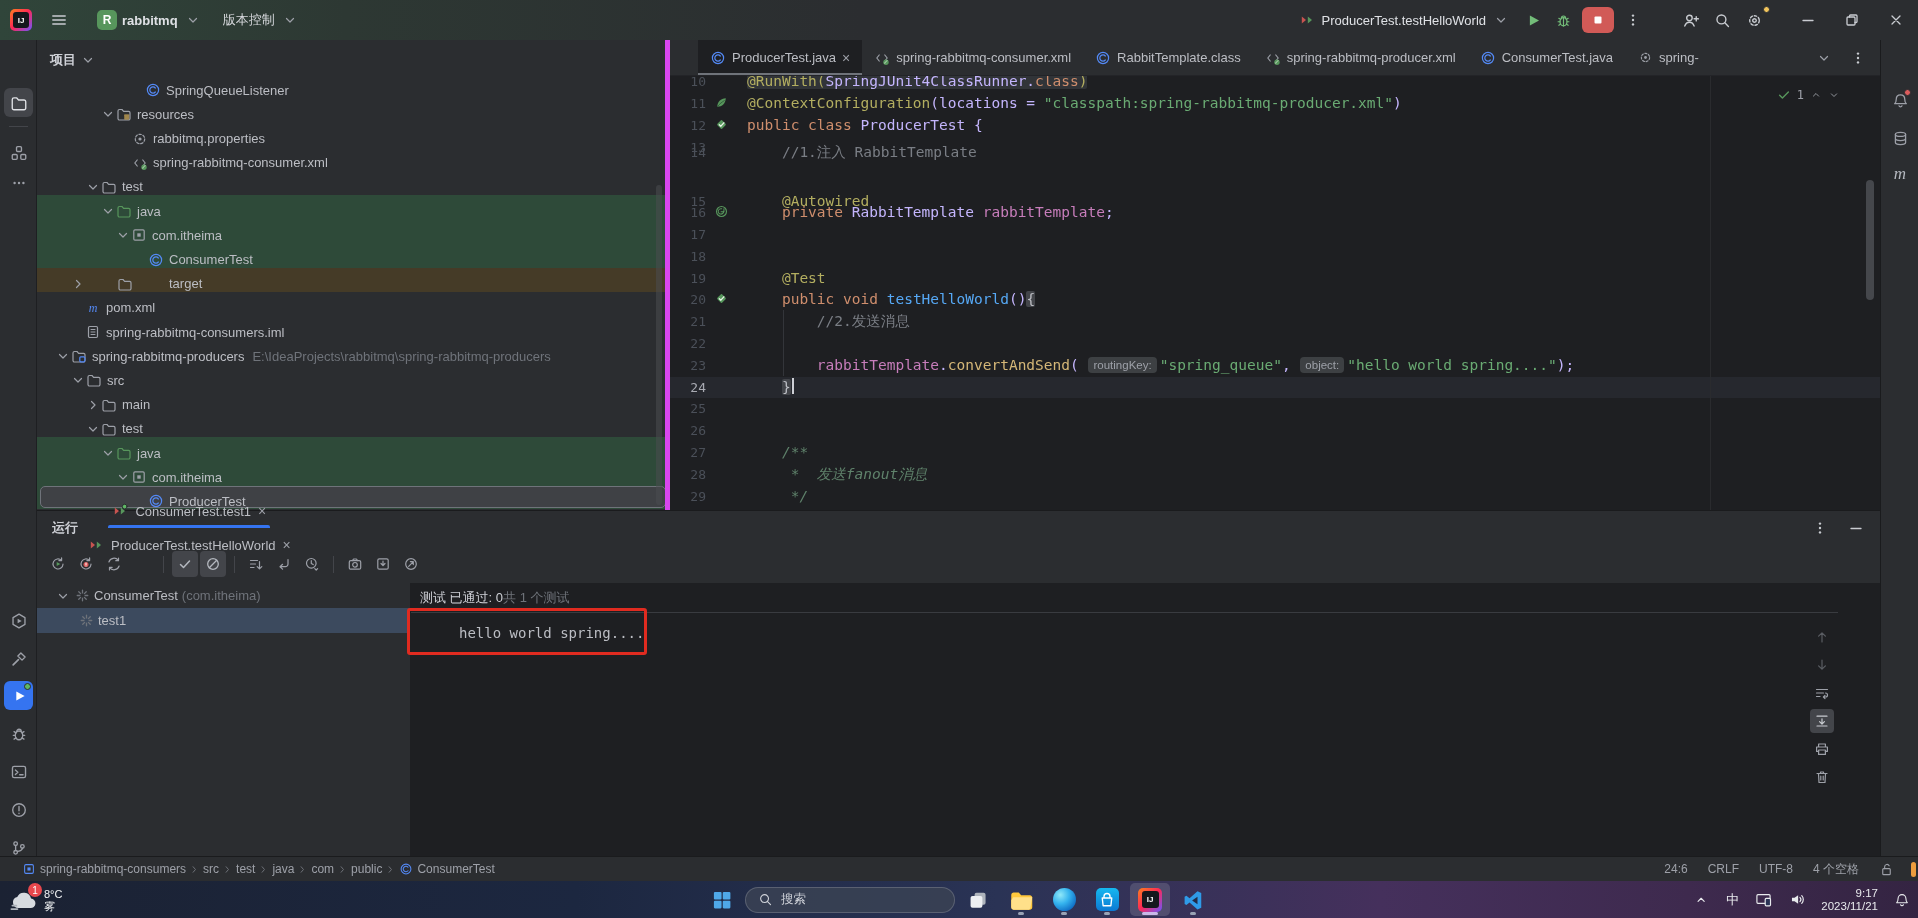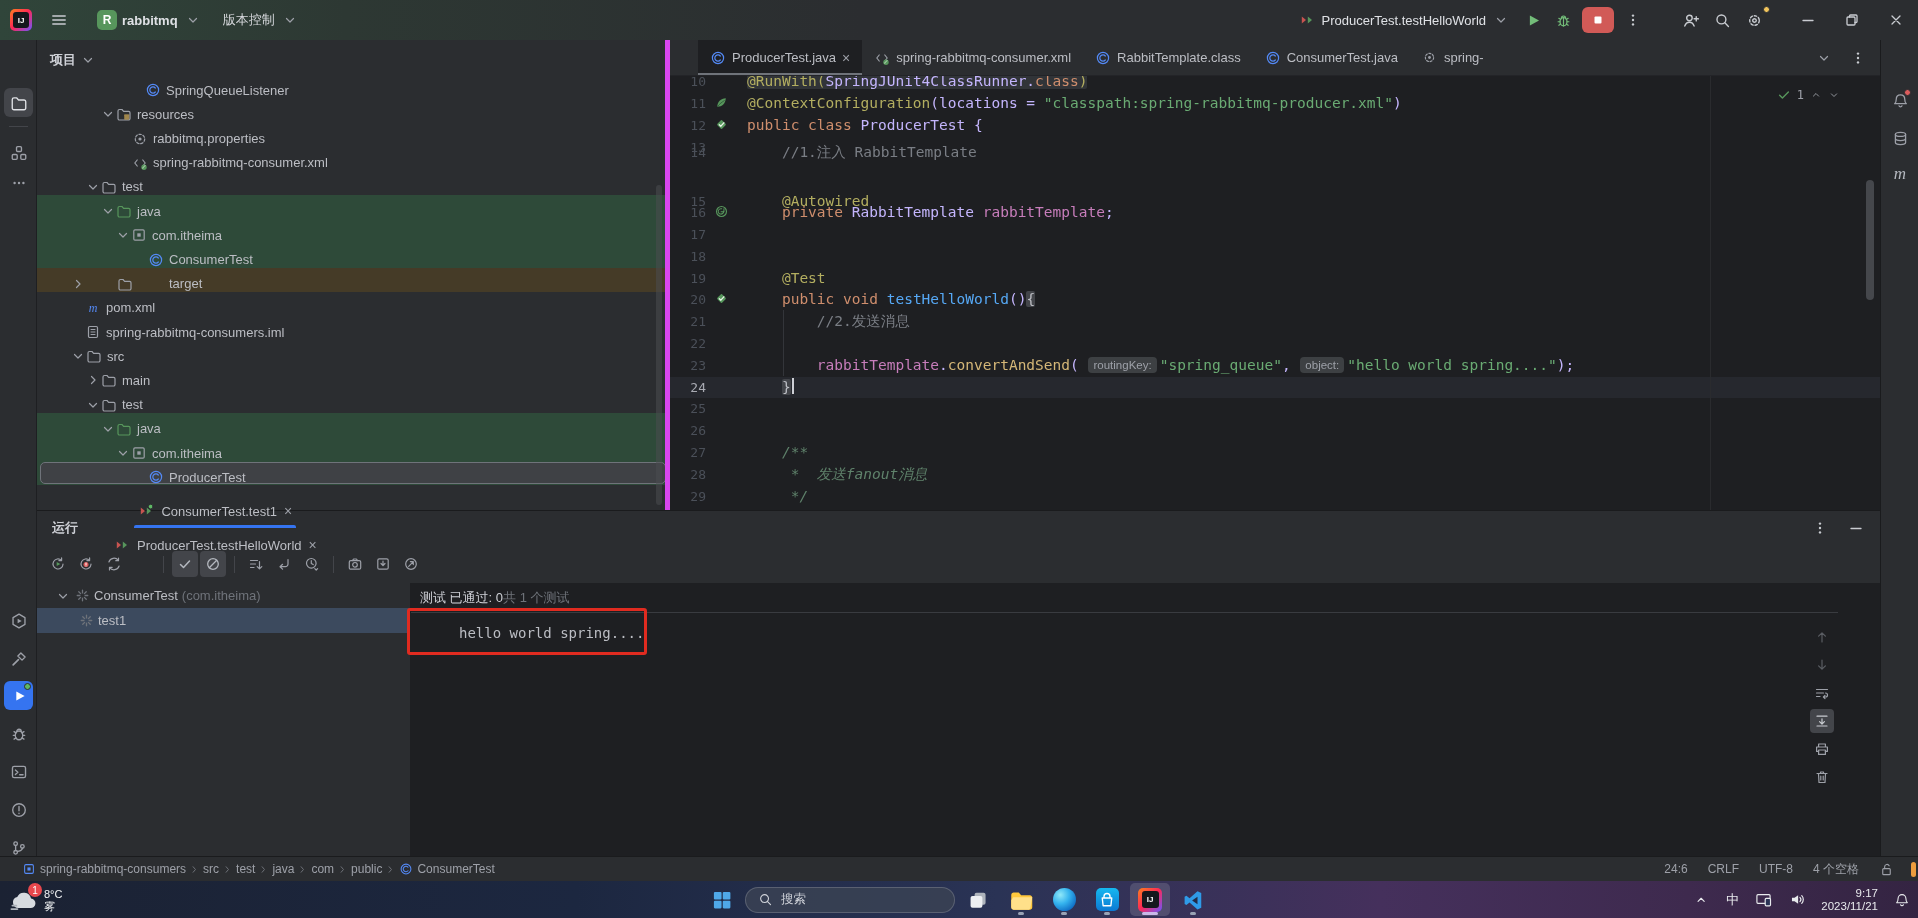--- a/index.html
+++ b/index.html
@@ -80,21 +80,21 @@
 
   
   .rightbar{position:absolute;right:0;top:40px;width:38px;height:816px;background:#2B2D30;border-left:1px solid #1a1b1d;}
   .rb-btn{position:absolute;left:5px;width:28px;height:28px;display:flex;align-items:center;justify-content:center;color:#9DA0A8;}
   .bell-dot{position:absolute;top:3px;right:3px;width:7px;height:7px;border-radius:50%;background:#DB5C5C;border:1px solid #2B2D30;}
   .maven-m{font-family:"Liberation Serif",serif;font-style:italic;font-size:17px;color:#B4B8BF;}
 
   
   .runpanel{position:absolute;left:37px;top:510px;width:1843px;height:346px;background:#2B2D30;border-top:1px solid #1a1b1d;}
   .rp-head{position:absolute;left:0;top:0;width:100%;height:34px;display:flex;align-items:center;padding-left:15px;}
-  .rp-title{font-weight:bold;color:#CED0D6;margin-right:26px;}
+  .rp-title{font-weight:bold;color:#CED0D6;}
   .rtab{height:34px;display:flex;align-items:center;gap:7px;padding:0 10px;position:relative;color:#BCBEC4;}
   .rtab.active:after{content:"";position:absolute;left:6px;right:6px;bottom:0;height:3px;background:#3574F0;border-radius:2px 2px 0 0;}
   .rtab .close{color:#9DA0A8;font-size:14px;}
   .rp-head-right{position:absolute;right:14px;top:0;height:34px;display:flex;align-items:center;gap:16px;color:#9DA0A8;}
   .rp-toolbar{position:absolute;left:8px;top:36px;height:34px;display:flex;align-items:center;gap:2px;}
   .rp-tbtn{width:26px;height:26px;border-radius:4px;display:flex;align-items:center;justify-content:center;color:#B4B8BF;}
   .rp-tbtn.on{background:#43454A;}
   .rp-sep{width:1px;height:17px;background:#43454A;margin:0 6px;}
   .rp-content{position:absolute;left:0;top:72px;bottom:0;width:100%;}
   .rp-tree{position:absolute;left:0;top:0;width:373px;bottom:0;}
@@ -492,20 +492,37 @@
             <span class="ic" style="width:16px;height:16px;">
               <svg width="16" height="16" viewBox="0 0 16 16" fill="none" stroke-linecap="round" stroke-linejoin="round">
                 <rect x="3.5" y="2.5" width="9" height="11" rx="1.2" stroke="#9DA0A8" stroke-width="1.2"></rect>
                 <path d="M6 5.5h4M6 8h4M6 10.5h4" stroke="#9DA0A8" stroke-width="1"></path>
               </svg>
             </span>
             <span class="lbl">spring-rabbitmq-consumers.iml</span>
           </span>
         </div>
         <div class="trow">
+    <span class="cnt" style="padding-left:18px;">
+            <span class="ic" style="width:16px;height:16px;">
+              <svg width="16" height="16" viewBox="0 0 16 16" fill="none" stroke-linecap="round" stroke-linejoin="round">
+                <path d="M4.5 6.5 8 10l3.5-3.5" stroke="#9DA0A8" stroke-width="1.2"></path>
+              </svg>
+            </span>
+            <span class="ic" style="width:16px;height:16px;">
+              <svg width="16" height="16" viewBox="0 0 16 16" fill="none" stroke-linecap="round" stroke-linejoin="round">
+                <path d="M2 5c0-.8.7-1.5 1.5-1.5H6l1.6 1.8h5A1.5 1.5 0 0 1 14 6.8v5.7A1.5 1.5 0 0 1 12.5 14h-9A1.5 1.5 0 0 1 2 12.5Z" stroke="#9DA0A8" stroke-width="1.2"></path>
+                <rect x="8.8" y="8.8" width="5" height="5" rx="1" fill="#2B2D30" stroke="#548AF7" stroke-width="1.2"></rect>
+              </svg>
+            </span>
+            <span class="lbl">spring-rabbitmq-producers</span>
+            <span class="sub">E:\IdeaProjects\rabbitmq\spring-rabbitmq-producers</span>
+          </span>
+        </div>
+        <div class="trow">
     <span class="cnt" style="padding-left:33px;">
             <span class="ic" style="width:16px;height:16px;">
               <svg width="16" height="16" viewBox="0 0 16 16" fill="none" stroke-linecap="round" stroke-linejoin="round">
                 <path d="M4.5 6.5 8 10l3.5-3.5" stroke="#9DA0A8" stroke-width="1.2"></path>
               </svg>
             </span>
             <span class="ic" style="width:16px;height:16px;">
               <svg width="16" height="16" viewBox="0 0 16 16" fill="none" stroke-linecap="round" stroke-linejoin="round">
                 <path d="M2 5c0-.8.7-1.5 1.5-1.5H6l1.6 1.8h5A1.5 1.5 0 0 1 14 6.8v5.7A1.5 1.5 0 0 1 12.5 14h-9A1.5 1.5 0 0 1 2 12.5Z" stroke="#9DA0A8" stroke-width="1.2"></path>
               </svg>
@@ -613,20 +630,30 @@
           <span>spring-rabbitmq-consumer.xml</span>
     </div>
         <div class="etab">
     <span class="ic" style="width:16px;height:16px;">
             <svg width="16" height="16" viewBox="0 0 16 16" fill="none" stroke-linecap="round" stroke-linejoin="round">
               <circle cx="8" cy="8" r="5.6" stroke="#548AF7" stroke-width="1.2"></circle>
               <path d="M10.3 6a3.1 3.1 0 1 0 0 4" stroke="#548AF7" stroke-width="1.2"></path>
             </svg>
           </span>
           <span>RabbitTemplate.class</span>
+    </div>
+        <div class="etab">
+    <span class="ic" style="width:16px;height:16px;">
+            <svg width="16" height="16" viewBox="0 0 16 16" fill="none" stroke-linecap="round" stroke-linejoin="round">
+              <path d="M5.2 5 2.8 8l2.4 3M10.8 5l2.4 3-2.4 3" stroke="#9DA0A8" stroke-width="1.2"></path>
+              <circle cx="12" cy="12.3" r="2.7" fill="#57965C"></circle>
+              <path d="M10.8 13.2c.3-1.2 1.1-2 2.3-2.4" stroke="#DFF0DF" stroke-width=".8"></path>
+            </svg>
+          </span>
+          <span>spring-rabbitmq-producer.xml</span>
     </div>
         <div class="etab">
     <span class="ic" style="width:16px;height:16px;">
             <svg width="16" height="16" viewBox="0 0 16 16" fill="none" stroke-linecap="round" stroke-linejoin="round">
               <circle cx="8" cy="8" r="5.6" stroke="#548AF7" stroke-width="1.2"></circle>
               <path d="M10.3 6a3.1 3.1 0 1 0 0 4" stroke="#548AF7" stroke-width="1.2"></path>
             </svg>
           </span>
           <span>ConsumerTest.java</span>
     </div>

